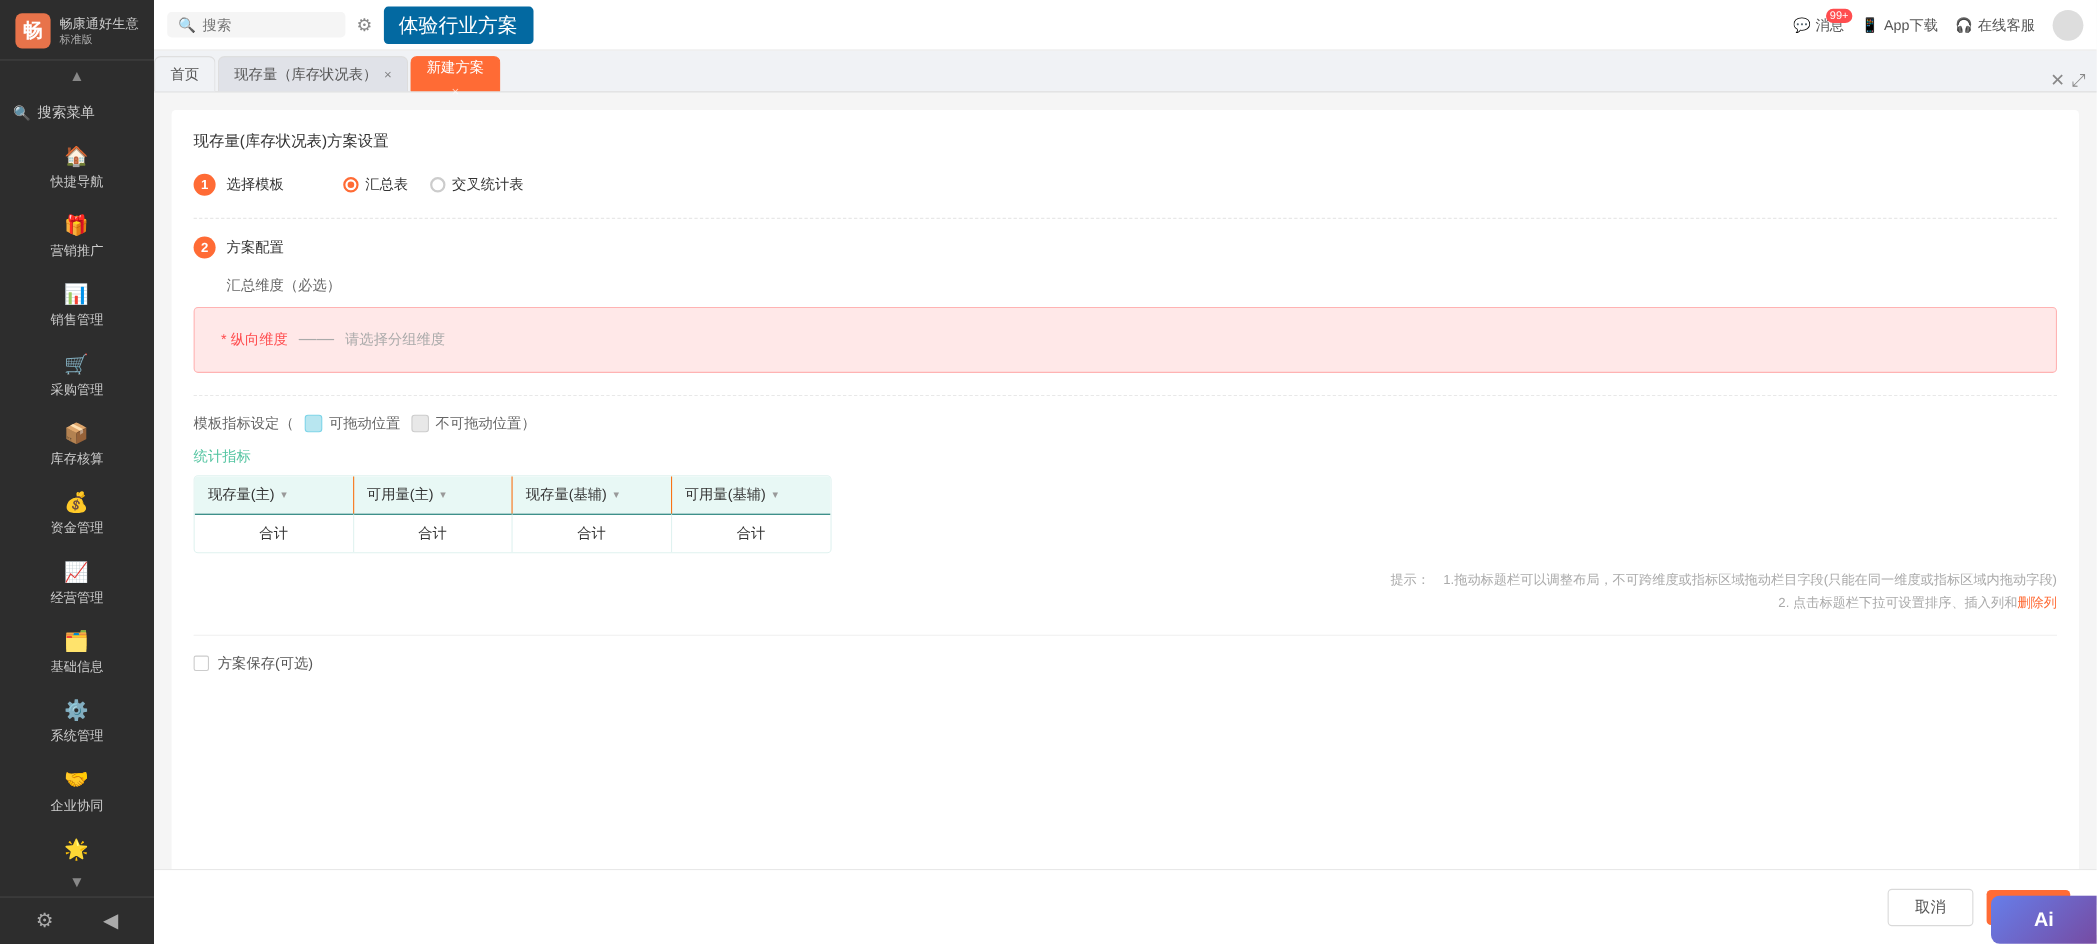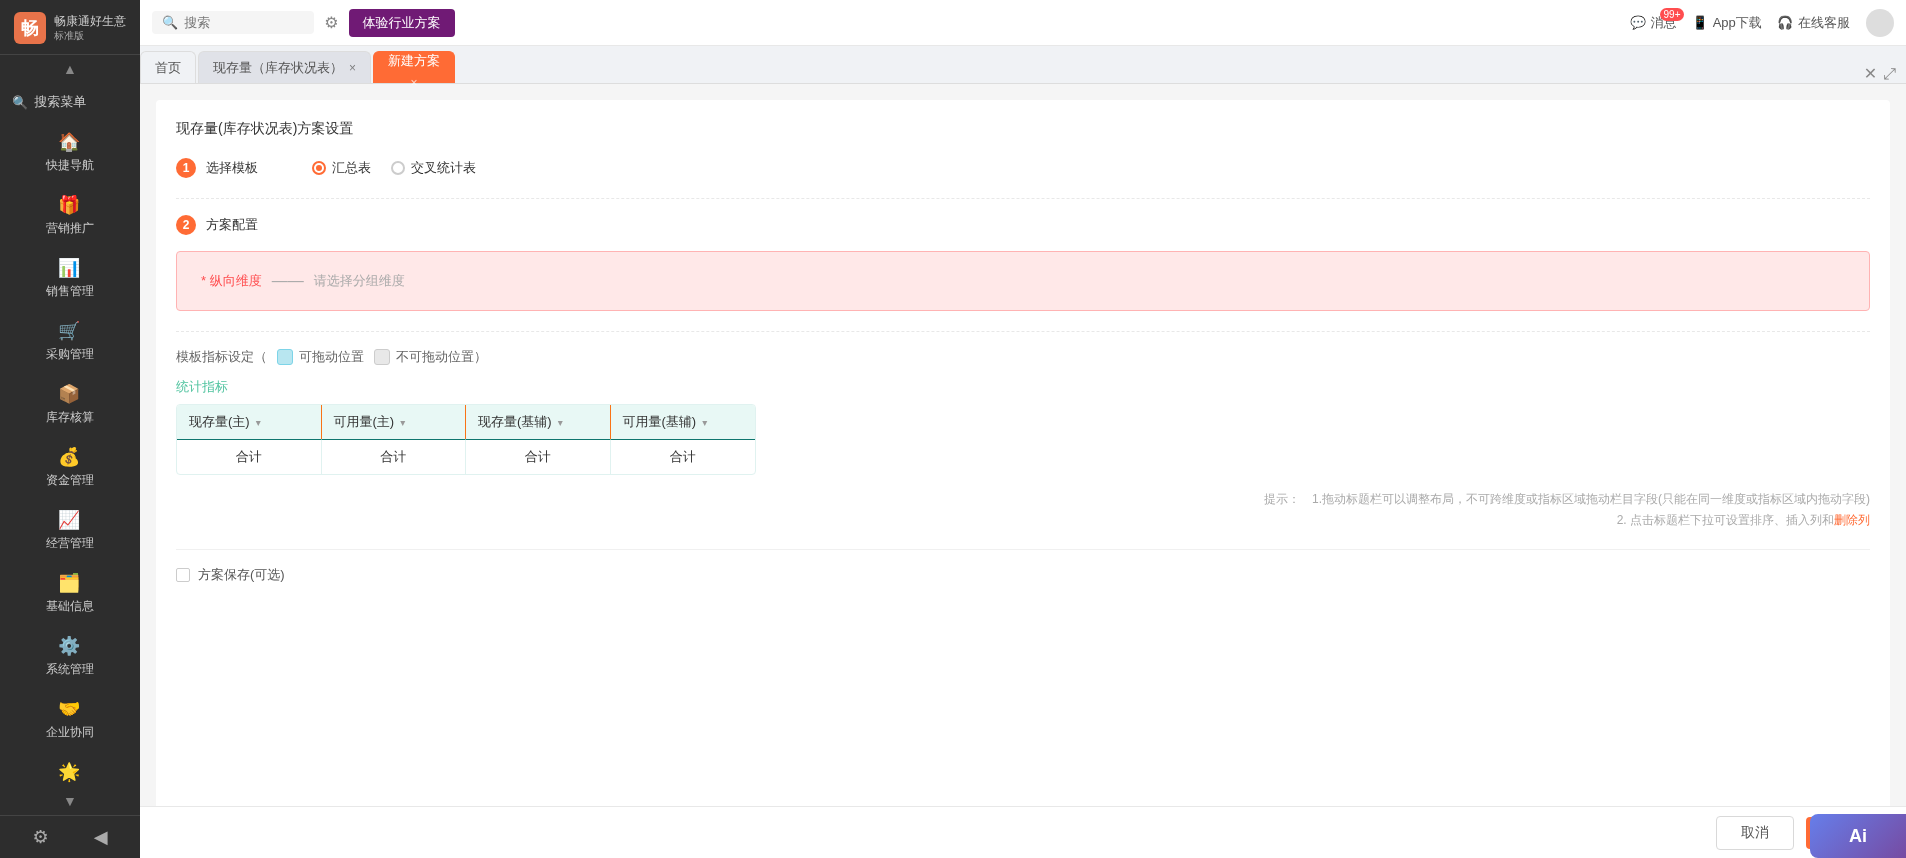--- a/index.html
+++ b/index.html
@@ -52,22 +52,22 @@
     .topbar-search-box {
       display: flex; align-items: center; gap: 6px;
       background: #f5f5f5; border-radius: 4px; padding: 4px 10px;
       font-size: 13px; color: #999;
     }
     .topbar-search-input {
       background: transparent; border: none; outline: none; font-size: 13px; color: #999; width: 120px;
     }
     .topbar-gear { cursor: pointer; color: #888; font-size: 16px; }
     .topbar-trial-btn {
-      background: #701a75; color: white; border: none; border-radius: 4px;
-      padding: 5px 14px; font-size: 13px; cursor: pointer;
+      background: #0369a1; color: white; border: none; border-radius: 4px;
+      padding: 5px 14px; font-size: 18px; cursor: pointer;
     }
     .topbar-right { display: flex; align-items: center; gap: 16px; }
     .topbar-msg {
       display: flex; align-items: center; gap: 4px; cursor: pointer; color: #555; font-size: 13px;
       position: relative;
     }
     .badge {
       position: absolute; top: -6px; right: -8px;
       background: #ff4d4f; color: white; border-radius: 8px;
       font-size: 10px; padding: 1px 4px; min-width: 18px; text-align: center;
@@ -190,21 +190,21 @@
       border-top: 1px solid #f0f0f0;
     }
     .checkbox {
       width: 14px; height: 14px; border: 1px solid #ccc; border-radius: 2px;
       cursor: pointer;
     }
 
     
     .bottom-bar {
       position: fixed; bottom: 0; right: 0; left: 140px;
-      height: 52px; background: white; border-top: 1px solid #e8e8e8;
+      height: 68px; background: white; border-top: 1px solid #e8e8e8;
       display: flex; align-items: center; justify-content: flex-end;
       padding: 0 24px; gap: 12px; z-index: 99;
     }
     .btn-cancel {
       padding: 7px 24px; border: 1px solid #d9d9d9; border-radius: 4px;
       background: white; color: #555; font-size: 14px; cursor: pointer;
     }
     .btn-query {
       padding: 7px 24px; border: none; border-radius: 4px;
       background: #ff6b35; color: white; font-size: 14px; cursor: pointer;
@@ -366,20 +366,23 @@
     </div>
 
     <hr class="section-divider">
 
     <div class="config-section">
       <div class="section-header">
         <div class="section-num">2</div>
         <div class="section-title">方案配置</div>
       </div>
 
+      <div class="dimension-label">
+        <span>汇总维度（必选）</span>
+      </div>
 
       <div class="dimension-box">
         <div class="dimension-field">
           <span class="dimension-field-label">* 纵向维度</span>
           <span class="dimension-divider">——</span>
           <span class="dimension-placeholder">请选择分组维度</span>
         </div>
       </div>
 
       <hr class="section-divider" style="margin-top: 20px;">

